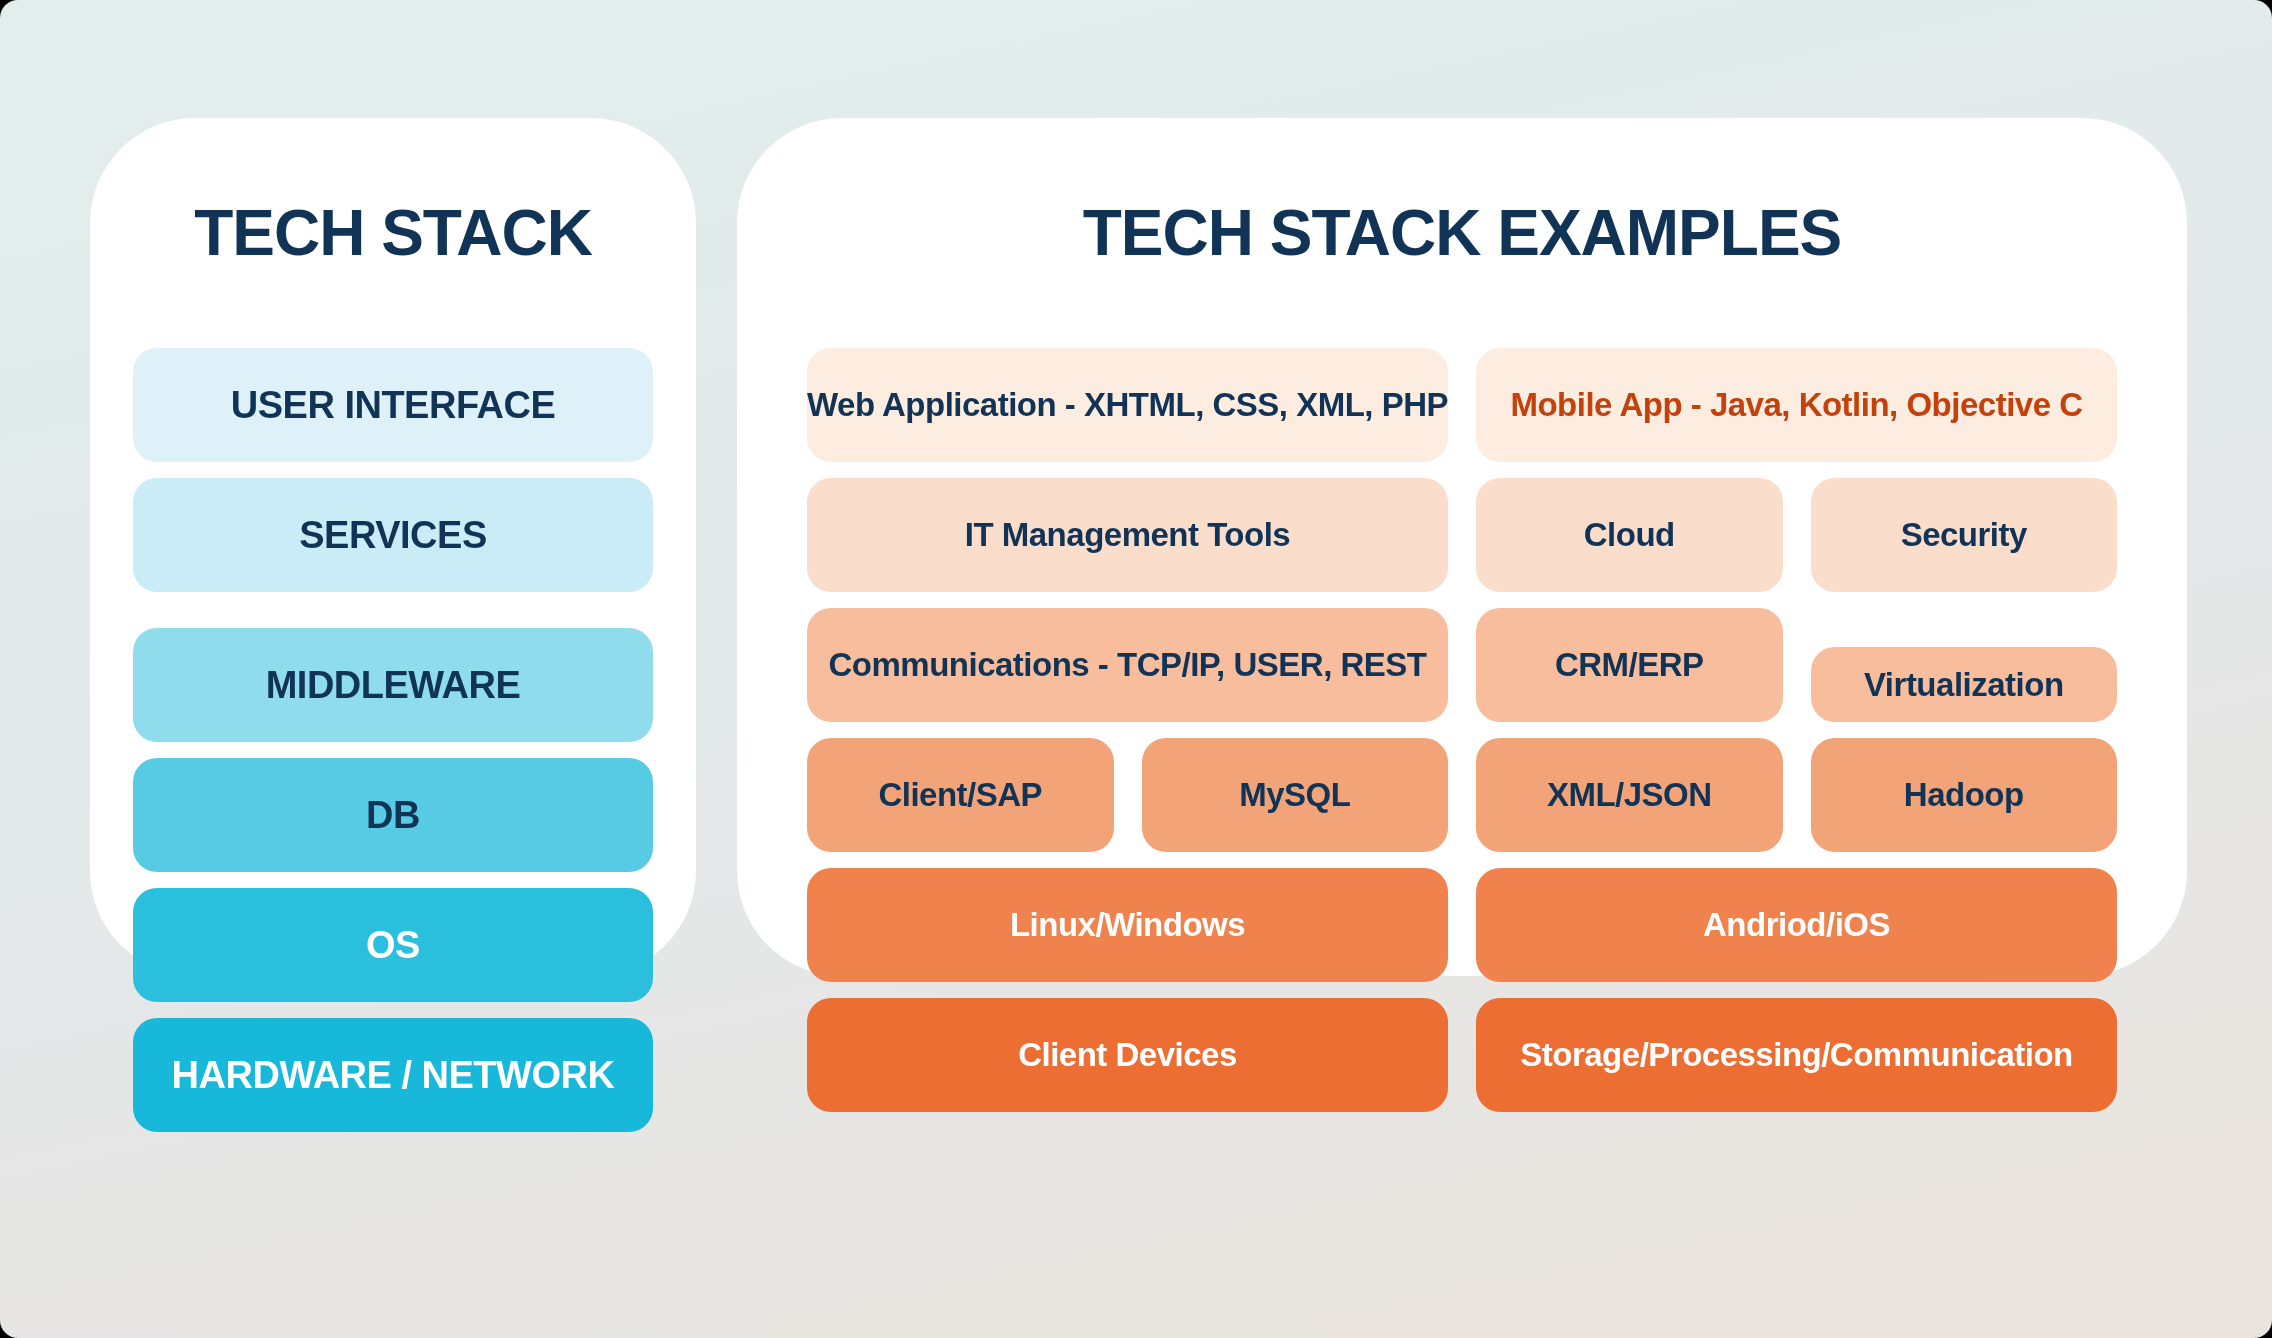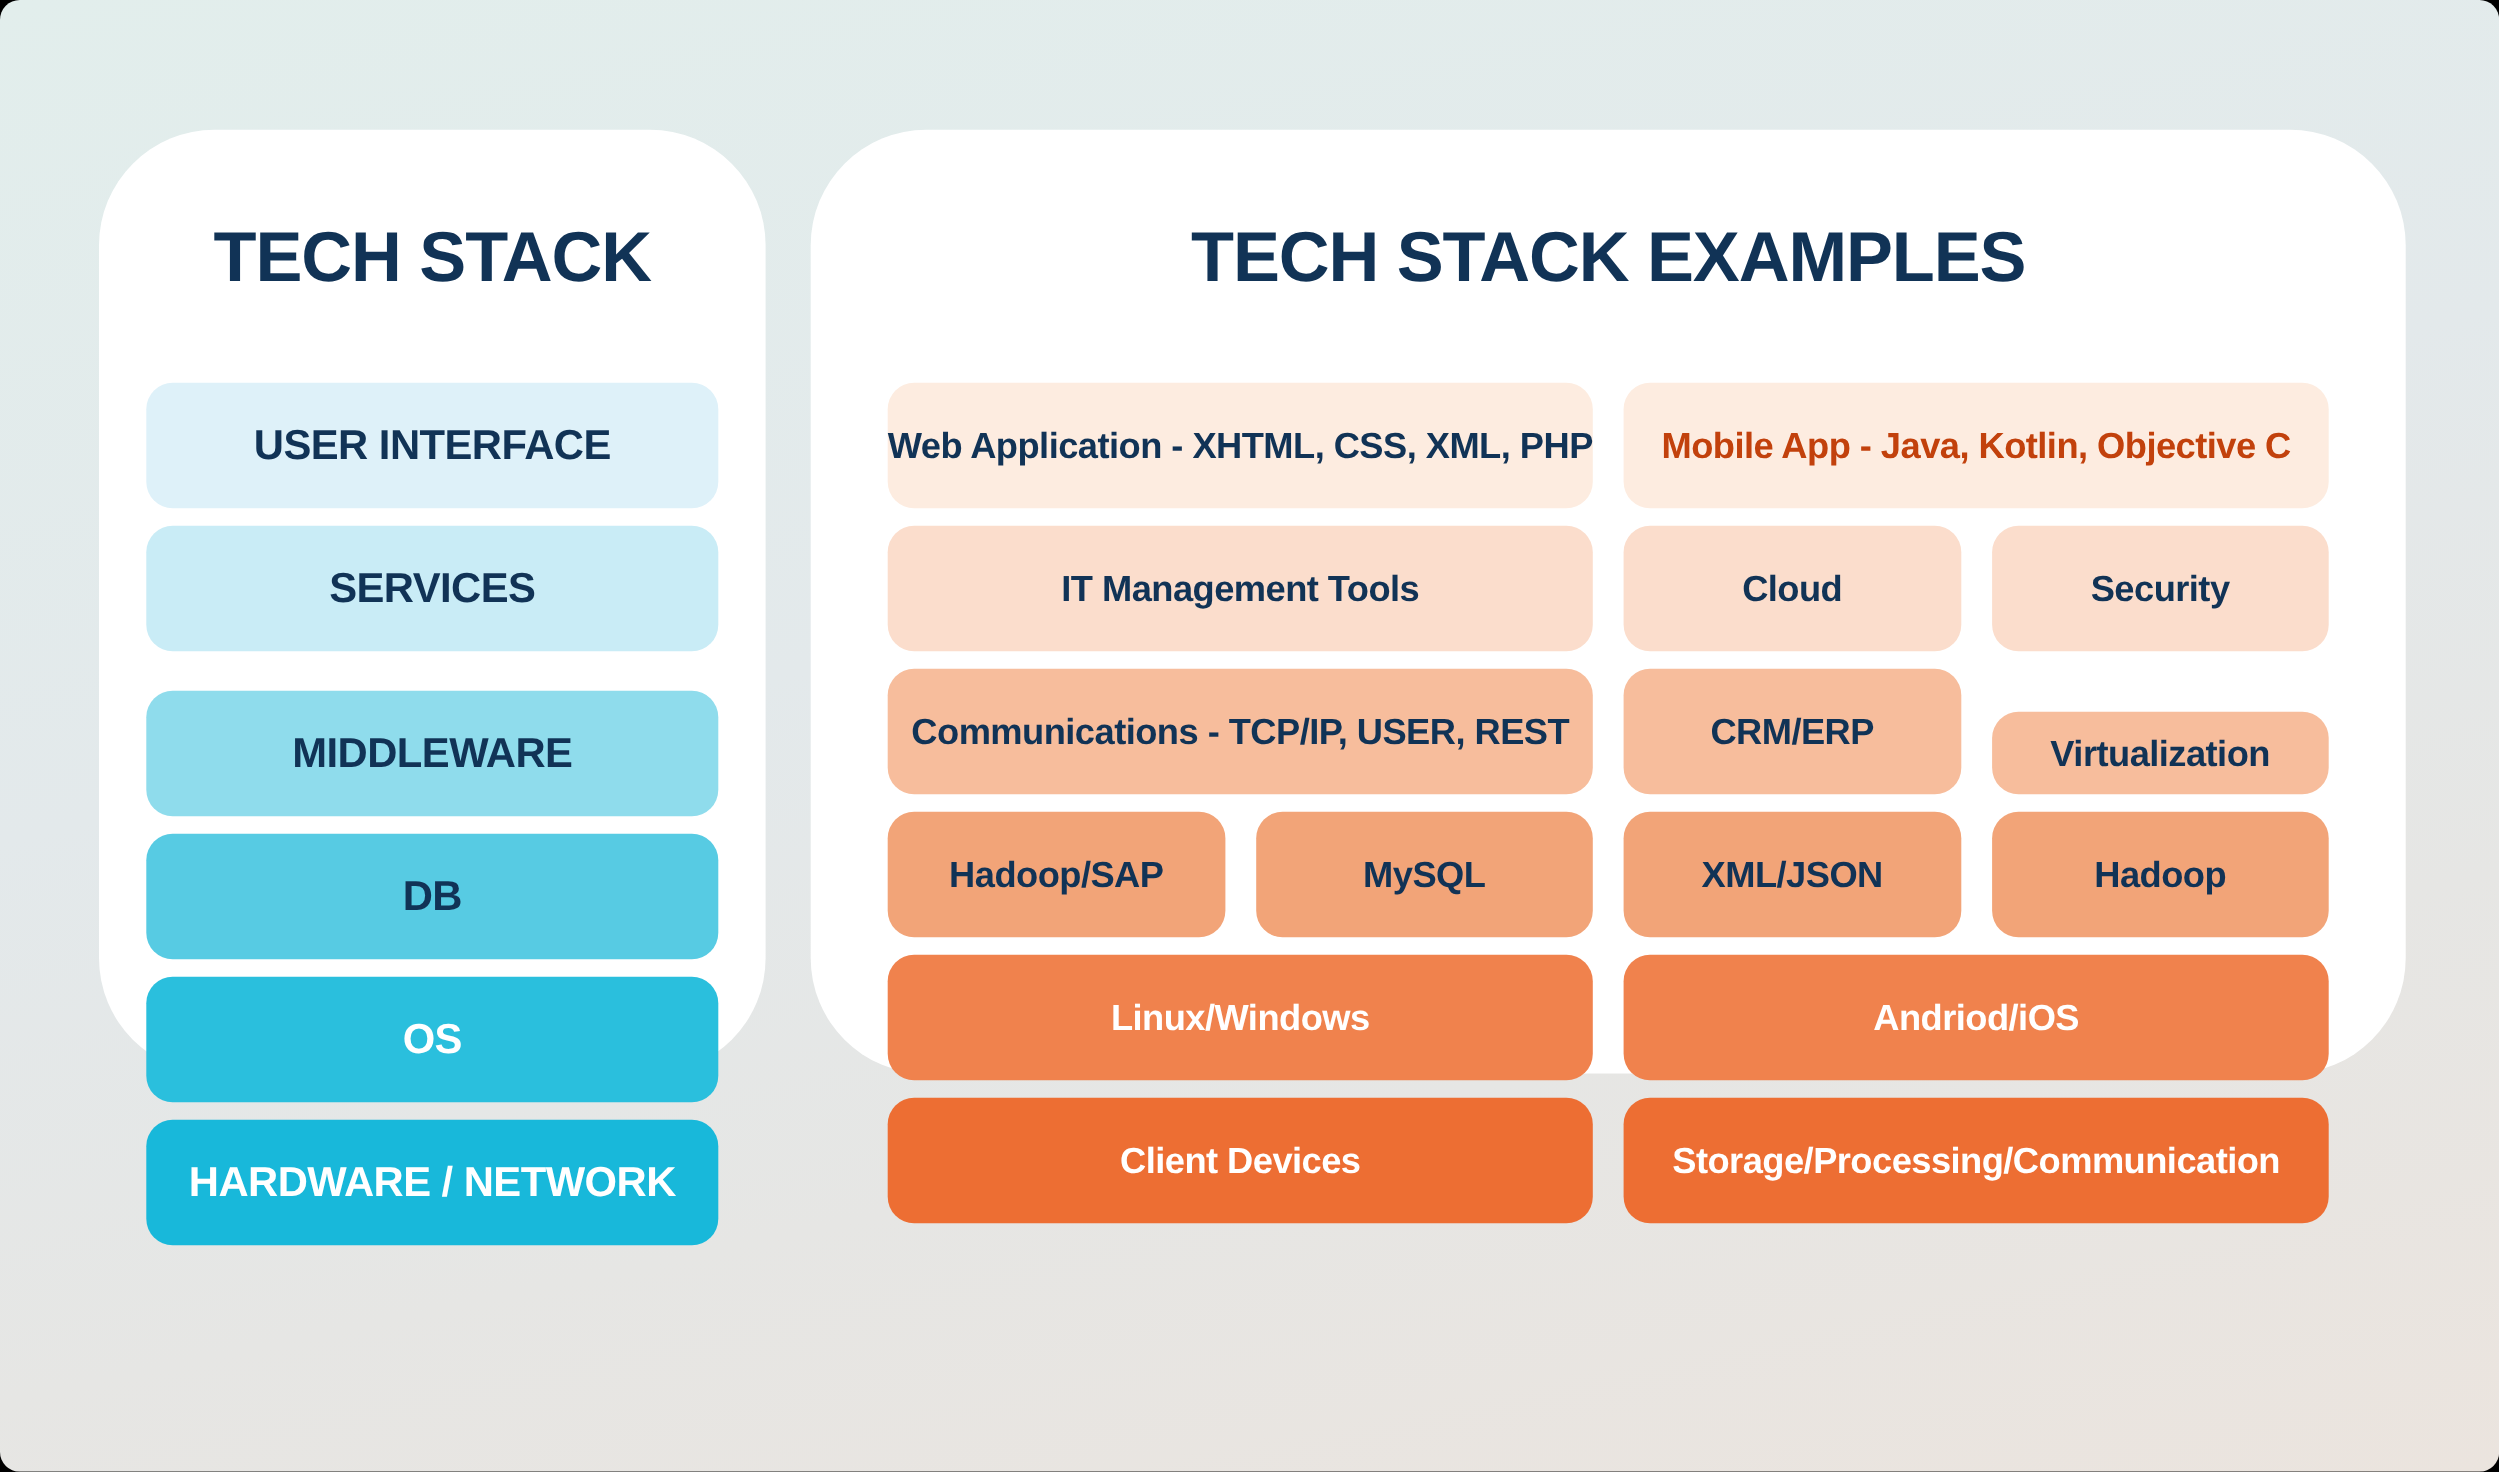--- a/index.html
+++ b/index.html
@@ -96,21 +96,21 @@
     </div>
     <div class="examples-grid">
         <div class="example-box span-2" style="background: rgb(253, 236, 224); color: rgb(17, 51, 86);">Web Application - XHTML, CSS, XML, PHP</div>
         <div class="example-box span-2" style="background: rgb(253, 236, 224); color: #c2410c;">Mobile App - Java, Kotlin, Objective C</div>
         <div class="example-box span-2" style="background: rgb(251, 221, 204); color: rgb(17, 51, 86);">IT Management Tools</div>
         <div class="example-box span-1" style="background: rgb(251, 221, 204); color: rgb(17, 51, 86);">Cloud</div>
         <div class="example-box span-1" style="background: rgb(251, 221, 204); color: rgb(17, 51, 86);">Security</div>
         <div class="example-box span-2" style="background: rgb(247, 189, 156); color: rgb(17, 51, 86);">Communications - TCP/IP, USER, REST</div>
         <div class="example-box span-1" style="background: rgb(247, 189, 156); color: rgb(17, 51, 86);">CRM/ERP</div>
         <div class="example-box span-1" style="background: rgb(247, 189, 156); color: rgb(17, 51, 86); margin-top: 39px;">Virtualization</div>
-        <div class="example-box span-1" style="background: rgb(242, 164, 120); color: rgb(17, 51, 86);">Hadoop/SAP</div>
+        <div class="example-box span-1" style="background: rgb(242, 164, 120); color: rgb(17, 51, 86);">Client/SAP</div>
         <div class="example-box span-1" style="background: rgb(242, 164, 120); color: rgb(17, 51, 86);">MySQL</div>
         <div class="example-box span-1" style="background: rgb(242, 164, 120); color: rgb(17, 51, 86);">XML/JSON</div>
         <div class="example-box span-1" style="background: rgb(242, 164, 120); color: rgb(17, 51, 86);">Hadoop</div>
         <div class="example-box span-2" style="background: rgb(240, 130, 77); color: rgb(255, 255, 255);">Linux/Windows</div>
         <div class="example-box span-2" style="background: rgb(240, 130, 77); color: rgb(255, 255, 255);">Andriod/iOS</div>
         <div class="example-box span-2" style="background: rgb(237, 110, 51); color: rgb(255, 255, 255);">Client Devices</div>
         <div class="example-box span-2" style="background: rgb(237, 110, 51); color: rgb(255, 255, 255);">Storage/Processing/Communication</div>
       </div>
   </div>
 

